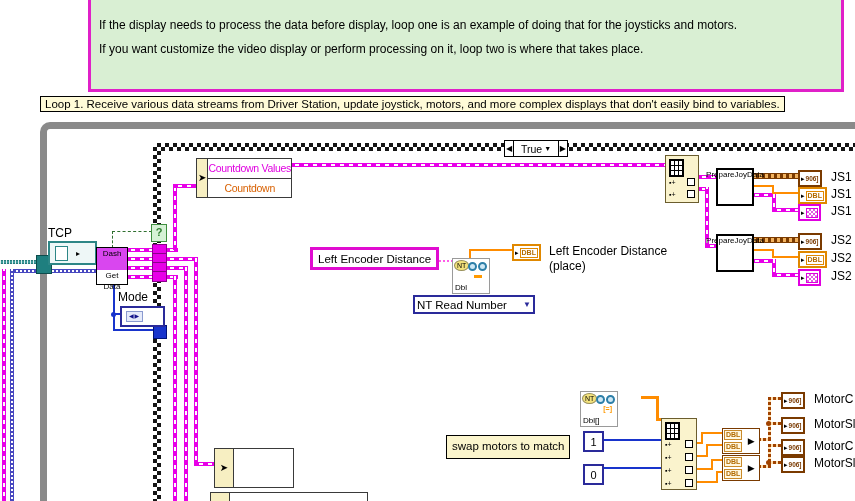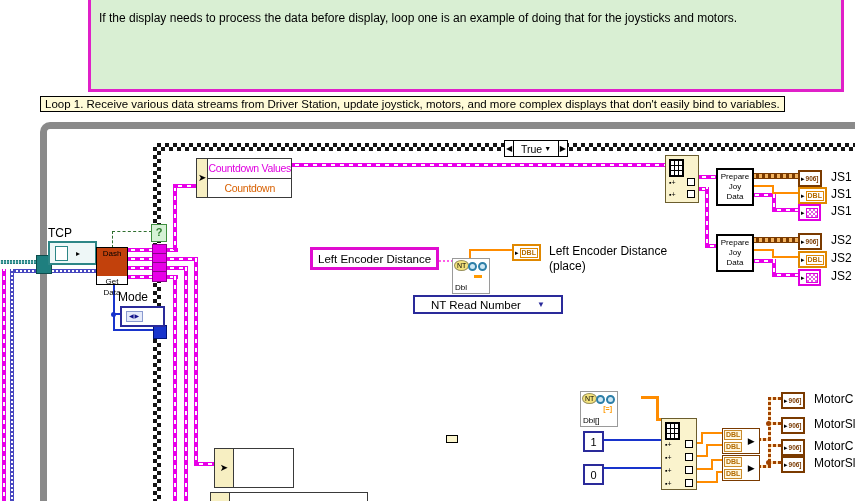--- a/index.html
+++ b/index.html
@@ -45,66 +45,67 @@
 
   
   .unb{display:flex;background:#fff;border:1px solid #3a3a3a}
   .unb-arrowcell{width:18px;background:#f7efc2;border-right:1px solid #3a3a3a;display:flex;align-items:center;justify-content:center}
   .unb-arrow{font-size:10px;color:#000;line-height:10px}
   .unb-rows{flex:1;display:flex;flex-direction:column}
   .unb-row{flex:1;display:flex;align-items:center;justify-content:center;font-size:10.5px;letter-spacing:-.3px;border-bottom:1px solid #3a3a3a;white-space:nowrap;background:#fff}
   .unb-row:last-child{border-bottom:0}
   .pinktxt{color:#e000e0}.orangetxt{color:#d86000}
   .dashnode{border:1px solid #000;background:#fff;font-size:8px;text-align:center;color:#000}
-  .dashhead{background:#c2410c;line-height:12px;height:28px}
+  .dashhead{background:#d946ef;line-height:12px;height:22px}
   .dashline{line-height:11px}
   .tcpctl{border:2px solid #2d8686;background:#eef7f7;display:flex;align-items:center}
   .page{width:11px;height:13px;border:1px solid #2d8686;background:#fff;margin-left:5px}
   .tcptri{font-size:8px;margin-left:8px;color:#000}
   .modectl{border:2px solid #2a2a9a;background:#fff;display:flex;align-items:center;padding-left:4px}
   .modeglyph{font-size:6px;color:#13138a;border:1px solid #8a9ad0;background:#e6ebfa;padding:1px 2px;line-height:7px;letter-spacing:1px}
   .qterm{border:1px solid #3f8f3f;background:#d6f2d6;color:#2f7f2f;font-size:11px;font-weight:bold;text-align:center;line-height:15px}
   .mconst{background:#fff;border:3px solid #e00cd0;font-size:11.5px;display:flex;align-items:center;padding:0 5px;white-space:nowrap;color:#000}
   .ntnode{width:36px;height:34px;background:#fff;border:1px solid #9a9a9a}
   .ntbadge{position:absolute;left:1px;top:1px;font-size:7px;background:#f3e27c;border:1px solid #99905a;border-radius:50%;padding:1px 2px;line-height:7px}
   .glasses{position:absolute;right:2px;top:3px;display:flex;gap:1px}
   .glasses i{width:5px;height:5px;border:2px solid #2d7fa8;border-radius:50%;display:block;background:#cfe8f5}
   .ntdash{position:absolute;right:7px;top:16px;width:8px;height:3px;background:#ff9900}
   .ntarrglyph{position:absolute;right:5px;top:13px;font-size:7px;color:#ff9900;font-weight:bold}
   .nttype{position:absolute;left:2px;bottom:1px;font-size:8px;color:#000}
-  .ntsel{border:2px solid #2a2a9a;background:#fff;display:flex;align-items:center;justify-content:space-between;padding:0 16px;font-size:11.5px;color:#000}
+  .ntsel{border:2px solid #2a2a9a;background:#fff;display:flex;align-items:center;justify-content:space-between;padding:0 2px;font-size:11.5px;color:#000}
   .ntsel .dd{color:#2a2a9a;font-size:8px}
   .nconst{border:2px solid #2a2a9a;background:#fff;font-size:11px;display:flex;align-items:center;justify-content:center;color:#000}
   .ycomment{background:#fbf5cd;border:1px solid #000;font-size:11.5px;padding:3px 5px;line-height:1.35;color:#000;white-space:nowrap}
   .idxnode{background:#faf3cd;border:1px solid #6b5d2e}
   .gridicon{position:absolute;left:3px;top:3px;width:13px;height:16px;background-color:#fff;background-image:linear-gradient(#000 1px,transparent 1px),linear-gradient(90deg,#000 1px,transparent 1px);background-size:100% 5px,4px 100%;border:1px solid #000}
   .idxrow{position:absolute;left:3px;right:3px;height:10px;display:flex;justify-content:space-between;align-items:center}
   .irg{font-size:7px;line-height:7px;color:#000}
   .irbox{width:6px;height:6px;border:1px solid #000;background:#fff}
-  .pjd{border:2px solid #000;background:#fff;font-size:8px;text-align:center;line-height:1.25;display:flex;flex-direction:column;justify-content:center;color:#000}
+  .pjd{border:2px solid #000;background:#fff;font-size:8px;text-align:center;line-height:1.25;display:flex;justify-content:center;color:#000}
   .ba{display:flex;border:1px solid #7a3a00;background:#fff}
   .bacol{display:flex;flex-direction:column;justify-content:space-between;padding:1px}
   .bacell{font-size:7px;font-weight:bold;color:#b36b00;border:1px solid #c98a2a;background:#fff7e0;padding:0 1px;line-height:8px}
   .baarr{display:flex;align-items:center;justify-content:center;flex:1;font-size:9px;color:#000}
   .term{display:flex;align-items:center;background:#fff;padding:0 1px;gap:1px}
   .term-ar{border:2px solid #7a3a00}
   .term-dbl{border:2px solid #e08800}
   .term-cl{border:2px solid #e000e0}
   .tri{font-size:7px;color:#000;line-height:7px}
   .agl{font-size:6.5px;font-weight:bold;color:#7a3a00}
   .dgl{font-size:7px;font-weight:bold;color:#b36b00;border:1px solid #e08800;padding:0 1px;line-height:8px;background:#fff}
   .cgl{width:10px;height:8px;border:1px solid #e000e0;background:repeating-conic-gradient(#e060e0 0% 25%,#fff 0% 50%) 0 0/4px 4px}
 </style>
 </head>
 <body>
 
 <div id="canvas">
 
   <div class="abs comment-box" style="left:88px;top:-8px;width:750px;height:94px">
-    <div class="comment-line" style="top:16px">If the display needs to process the data before display, loop one is an example of doing that for the joysticks and motors.</div>
+    <div class="comment-line" style="top:23px">If the display needs to process the data before display, loop one is an example of doing that for the joysticks and motors.</div>
+    <div class="comment-line" style="top:47px">If you want customize the video display or perform processing on it, loop two is where that takes place.</div>
   </div>
 
   <div class="abs loop-label" style="left:40px;top:96px">Loop 1. Receive various data streams from Driver Station, update joystick, motors, and more complex displays that don't easily bind to variables.</div>
 
   <div class="abs while-border" style="left:40px;top:122px;width:830px;height:390px"></div>
 
   <div class="abs chk" style="left:153px;top:143px;width:702px;height:8px"></div>
   <div class="abs chk" style="left:153px;top:143px;width:8px;height:358px"></div>
 
   <div class="abs wph" style="left:126px;top:248px;width:29px"></div>
@@ -273,20 +274,21 @@
     <span class="glasses">
         <i></i>
         <i></i>
       </span>
     <span class="ntarrglyph">[=]</span>
     <span class="nttype">Dbl[]</span>
   </div>
   <div class="abs nconst" style="left:583px;top:431px;width:17px;height:17px">1</div>
   <div class="abs nconst" style="left:583px;top:464px;width:17px;height:17px">0</div>
   <div class="abs ycomment" style="left:446px;top:435px">
+    <div>swap motors to match</div>
   </div>
 
   <div class="abs idxnode" style="left:661px;top:418px;width:34px;height:70px">
     <span class="gridicon"></span>
     <div class="idxrow" style="top:20px">
         <span class="irg">▪+</span>
         <span class="irbox"></span>
       </div>
     <div class="idxrow" style="top:33px">
         <span class="irg">▪+</span>

